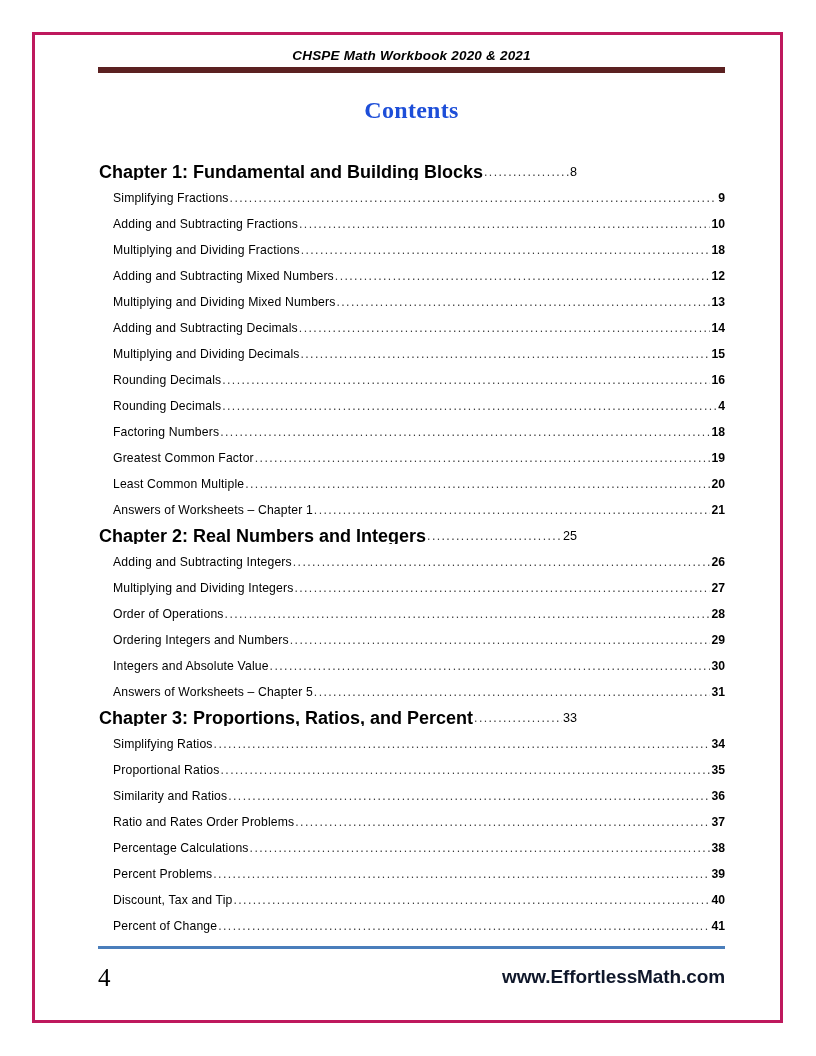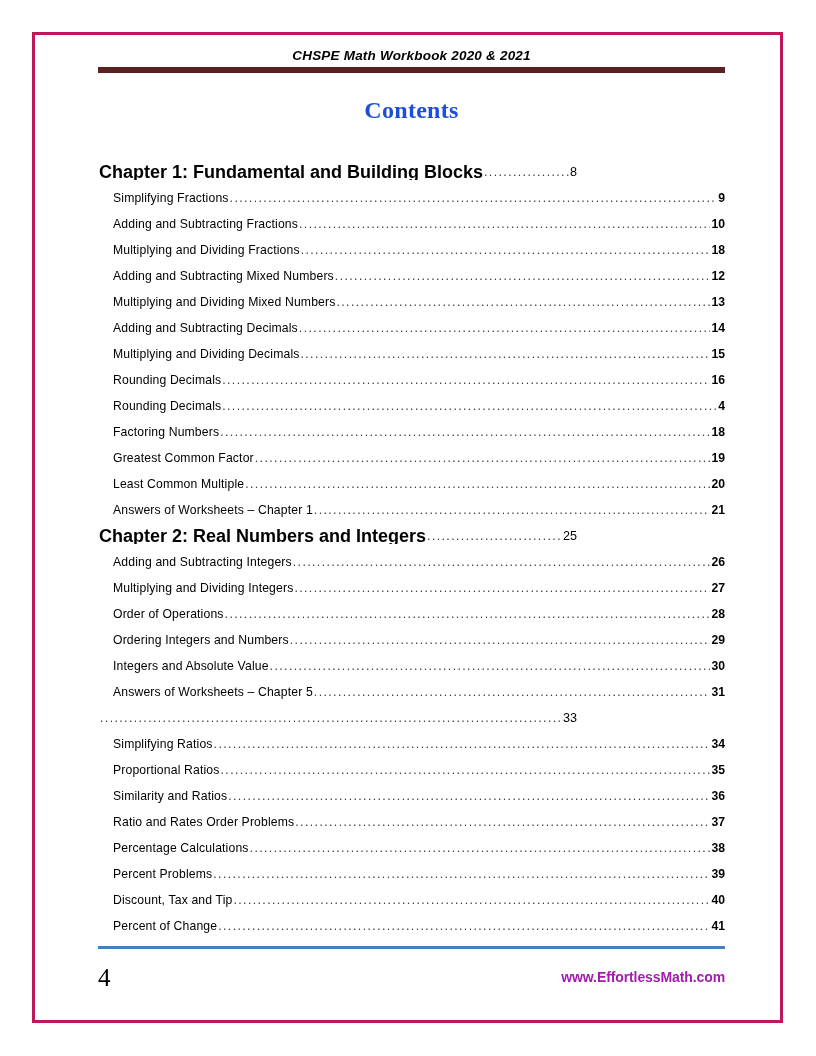--- a/index.html
+++ b/index.html
@@ -167,22 +167,22 @@
   }
   .footer-page-number {
     font-family: "Liberation Serif", serif;
     font-size: 25px;
     color: #000000;
     line-height: 1;
   }
   .footer-site {
     font-family: "Liberation Sans", sans-serif;
     font-weight: bold;
-    font-size: 14px;
-    color: #a21caf;
+    font-size: 19px;
+    color: #0f172a;
     letter-spacing: -0.1px;
     text-align: right;
   }
 </style>
 </head>
 <body>
 
 <div class="page-sheet">
 
   <div class="header">
@@ -335,20 +335,21 @@
       </div>
       <div class="toc-row level-section">
         <div class="toc-inner">
           <span class="toc-label">Answers of Worksheets – Chapter 5</span>
           <span class="toc-dots">...................................................................................................................................................................................................................................................................</span>
           <span class="toc-page">31</span>
         </div>
       </div>
       <div class="toc-row level-chapter">
         <div class="toc-inner">
+          <span class="toc-label">Chapter 3: Proportions, Ratios, and Percent</span>
           <span class="toc-dots">...................................................................................................................................................................................................................................................................</span>
           <span class="toc-page">33</span>
         </div>
       </div>
       <div class="toc-row level-section">
         <div class="toc-inner">
           <span class="toc-label">Simplifying Ratios</span>
           <span class="toc-dots">...................................................................................................................................................................................................................................................................</span>
           <span class="toc-page">34</span>
         </div>

